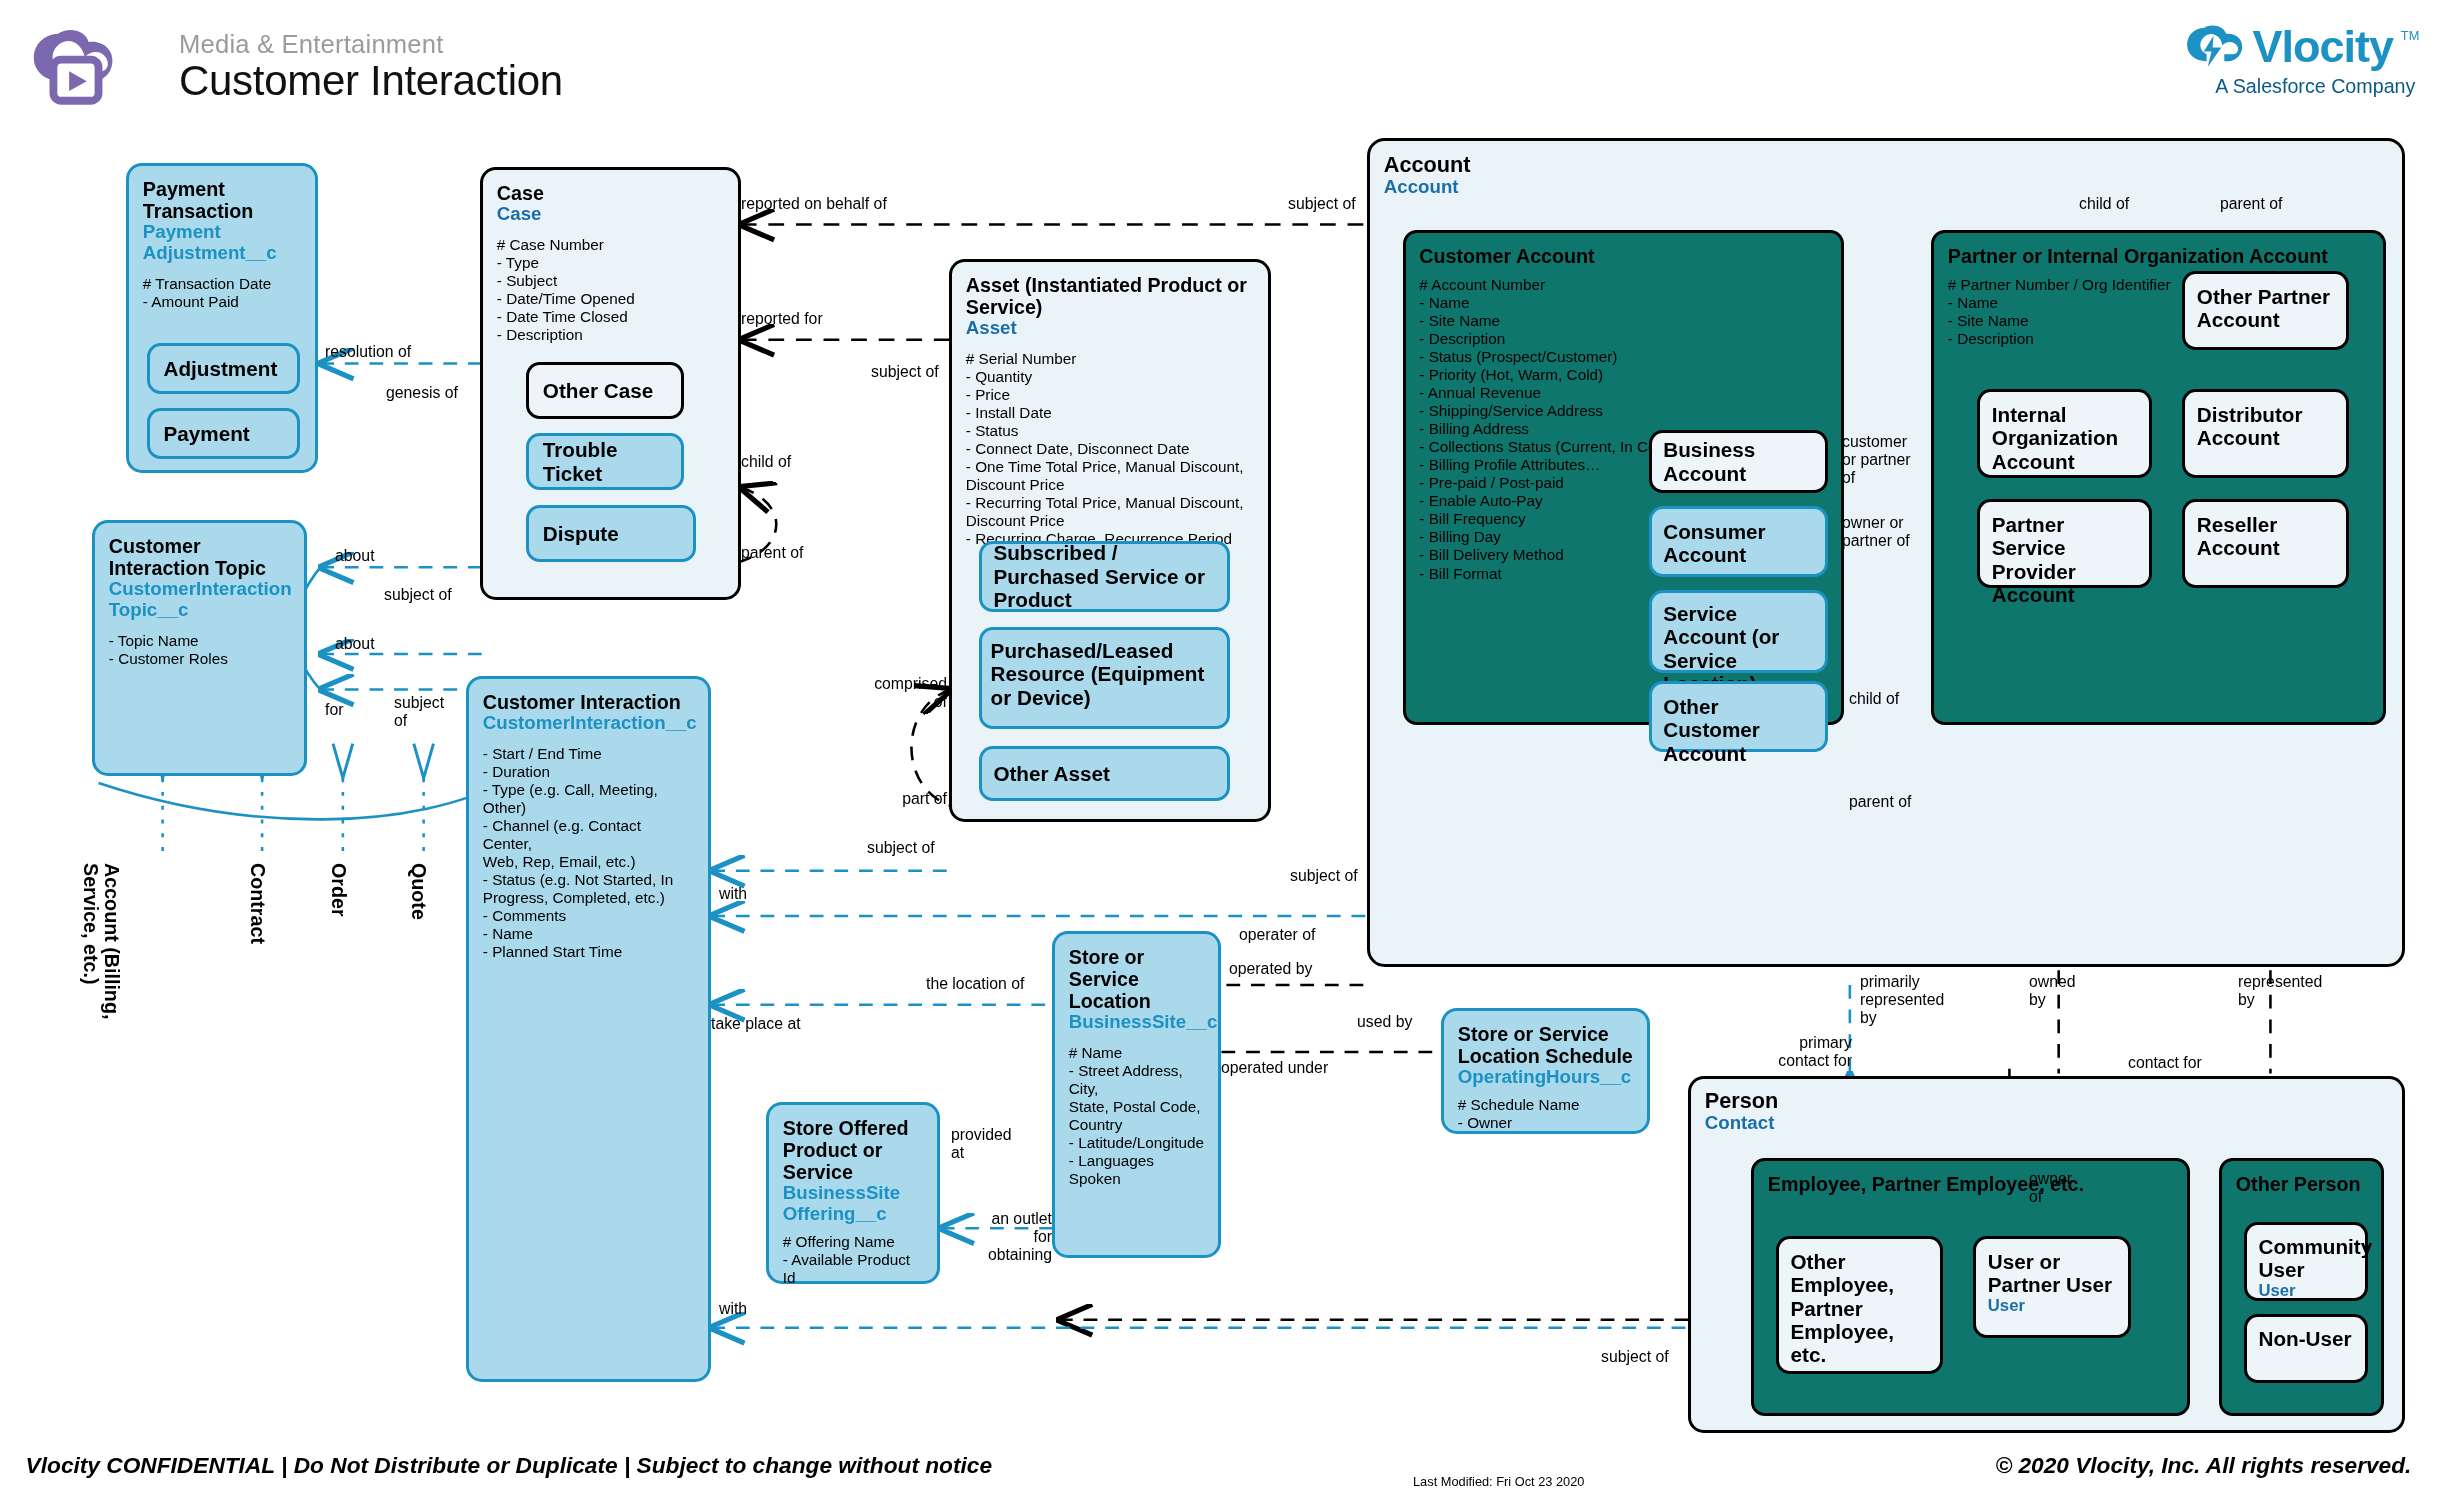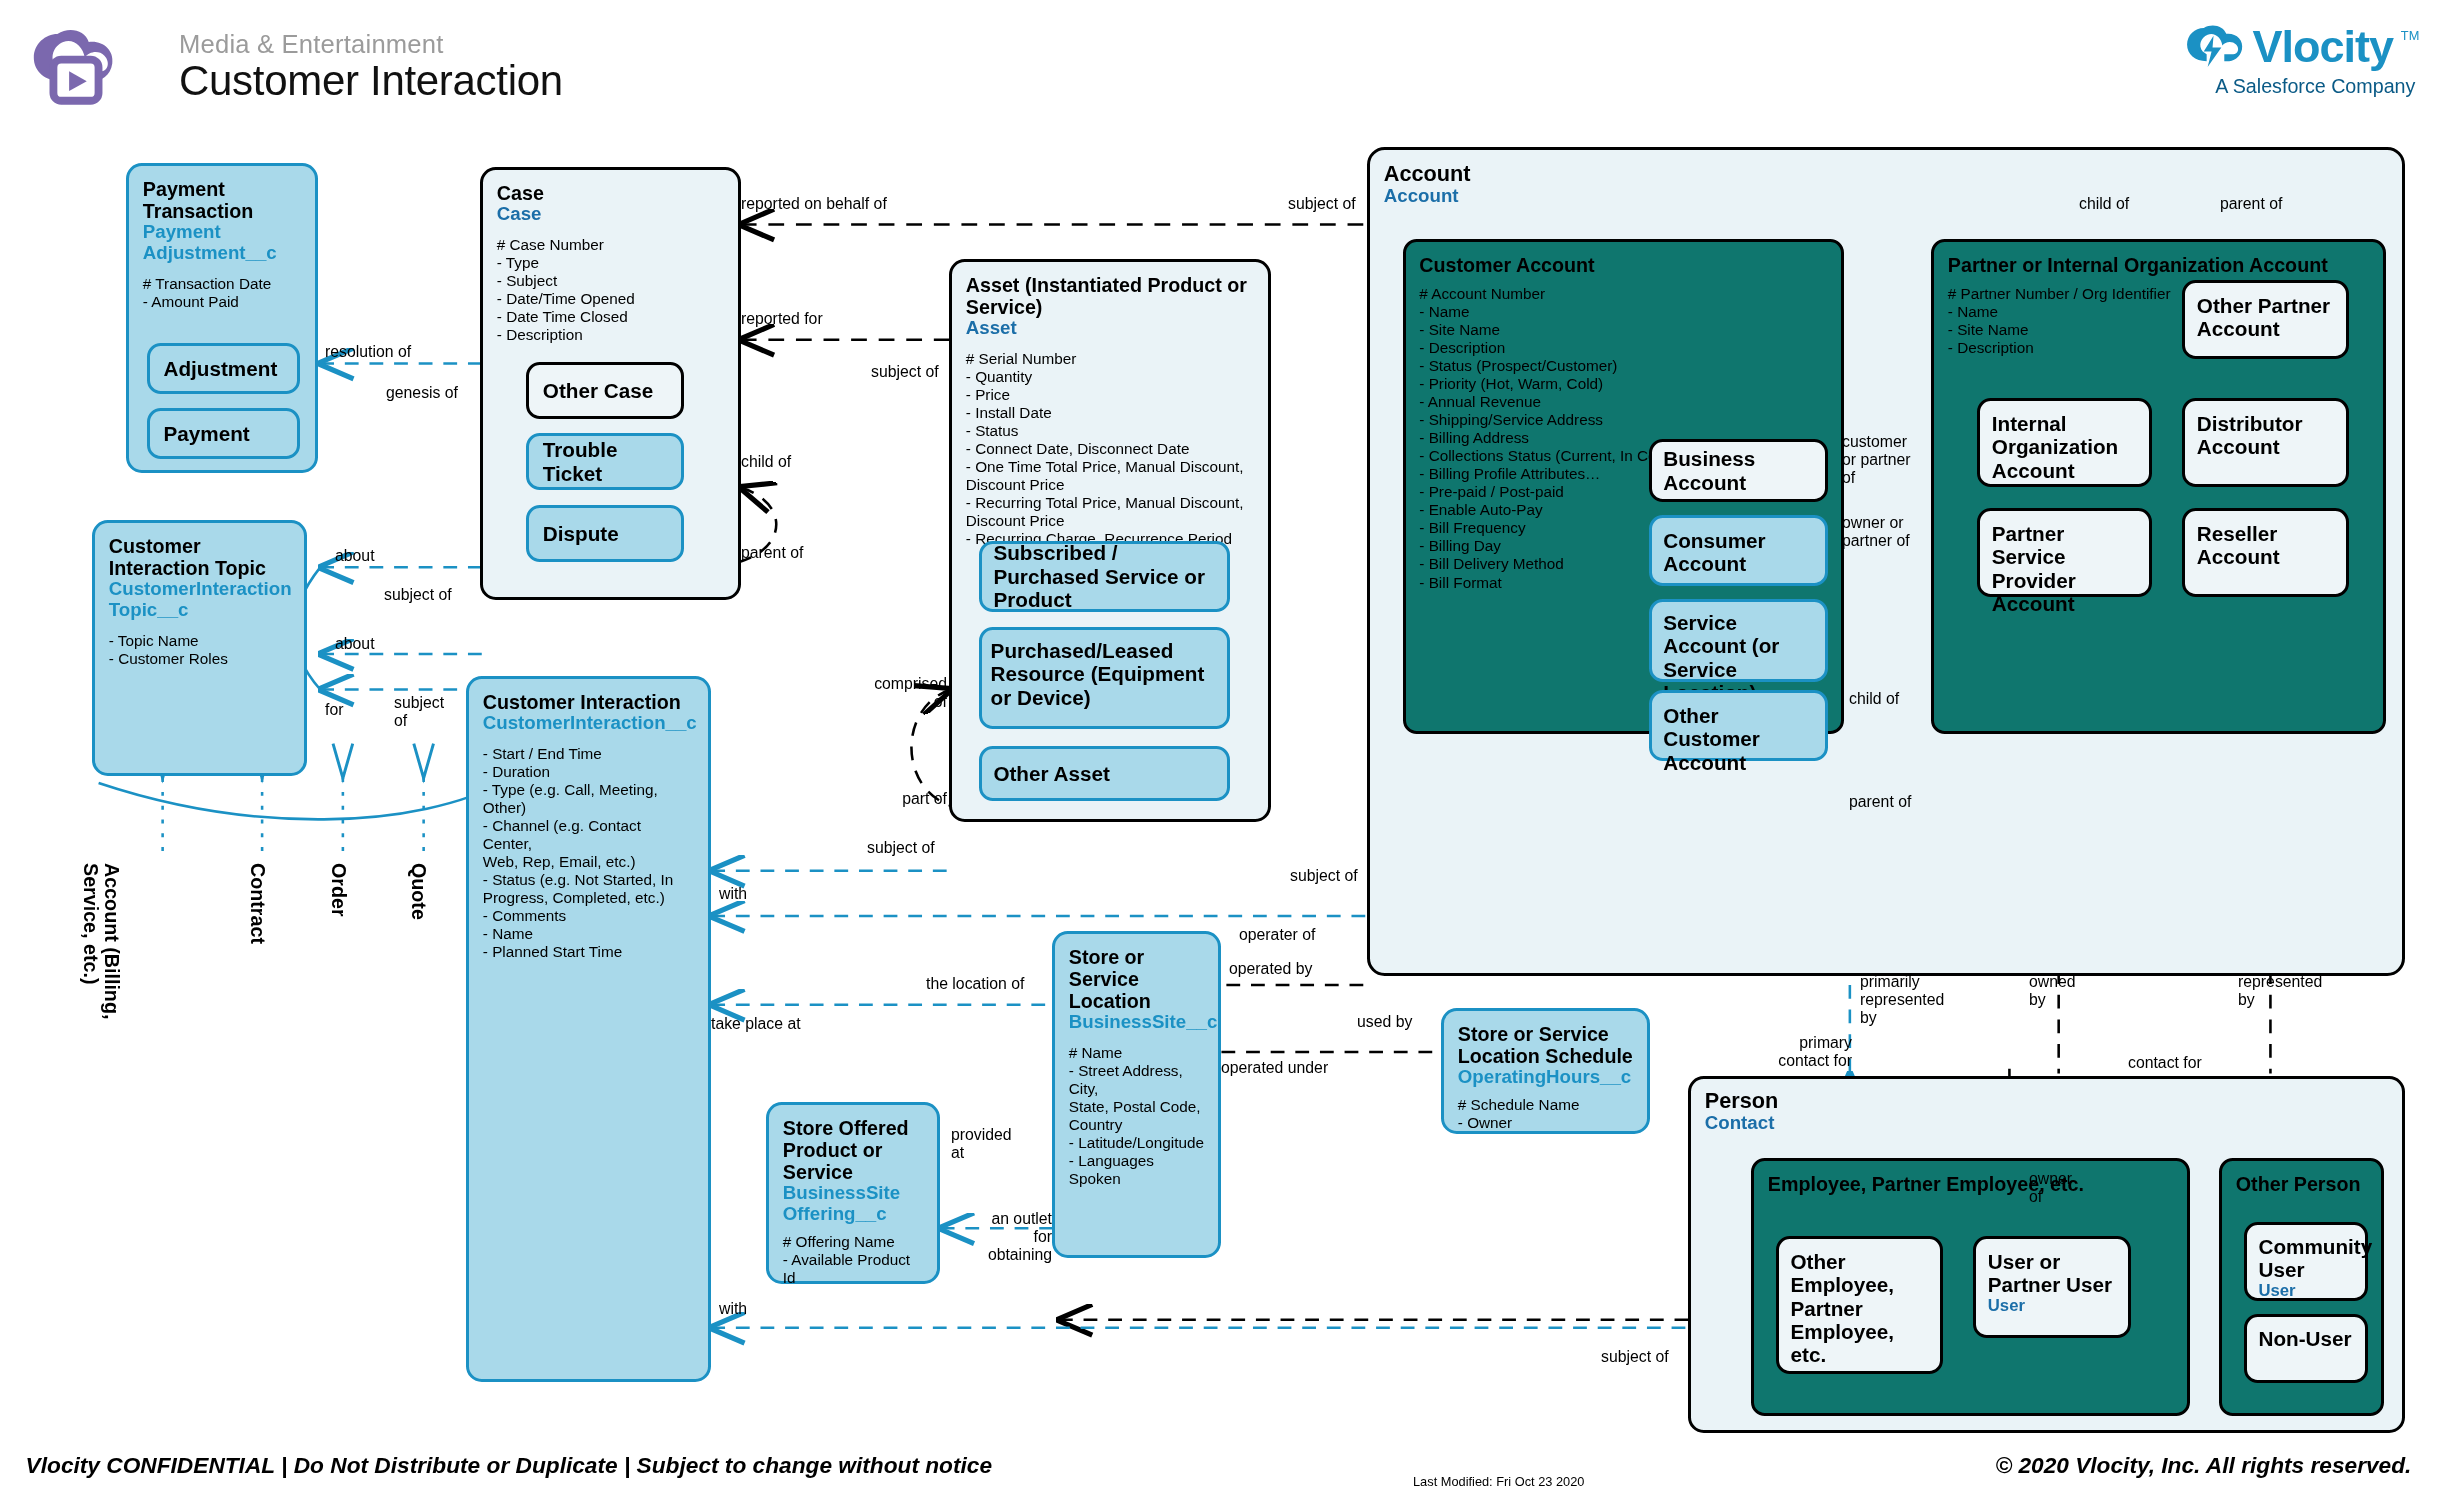--- a/index.html
+++ b/index.html
@@ -198,21 +198,21 @@
 - Subject
 - Date/Time Opened
 - Date Time Closed
 - Description</div>
   <div class="ent whitein" style="left:43px;top:192px;width:158px;height:57px;display:flex;align-items:center;padding-left:13.8px;">
     <span class="sub-label">Other Case</span>
   </div>
   <div class="ent bluein" style="left:43px;top:263px;width:158px;height:57px;display:flex;align-items:center;padding-left:13.8px;">
     <span class="sub-label">Trouble Ticket</span>
   </div>
-  <div class="ent bluein" style="left:43px;top:335px;width:158px;height:57px;display:flex;align-items:center;padding-left:13.8px;">
+  <div class="ent bluein" style="left:43px;top:335px;width:170px;height:57px;display:flex;align-items:center;padding-left:13.8px;">
     <span class="sub-label">Dispute</span>
   </div>
 </div>
 
 <div class="ent blue pad" style="left:466px;top:676px;width:245px;height:706px;">
   <div class="t-name">Customer Interaction</div>
   <div class="t-api">CustomerInteraction__c</div>
   <div class="t-attrs">- Start / End Time
 - Duration
 - Type (e.g. Call, Meeting, Other)
@@ -247,21 +247,21 @@
   <div class="ent bluein" style="left:26.6px;top:365px;width:251px;height:102px;display:flex;align-items:flex-start;padding:9px;">
     <span class="sub-label">Purchased/Leased
 Resource (Equipment
 or Device)</span>
   </div>
   <div class="ent bluein" style="left:26.6px;top:484px;width:251px;height:55px;display:flex;align-items:center;padding:0 11.8px;">
     <span class="sub-label">Other Asset</span>
   </div>
 </div>
 
-<div class="ent pale" style="left:1367px;top:138px;width:1038px;height:829px;border-radius:17.7px;margin-top:9px;">
+<div class="ent pale" style="left:1367px;top:138px;width:1038px;height:829px;border-radius:17.7px;">
   <div style="position:absolute;left:13.8px;top:11.8px;">
     <div class="t-name" style="font-size:21.7px;">Account</div>
     <div class="t-api t-api-dk">Account</div>
   </div>
 
   <div class="ent palein pad" style="left:32.5px;top:89px;width:441px;height:495px;">
     <div class="t-name">Customer Account</div>
     <div class="t-attrs" style="margin-top:8.9px;"># Account Number
 - Name
 - Site Name

